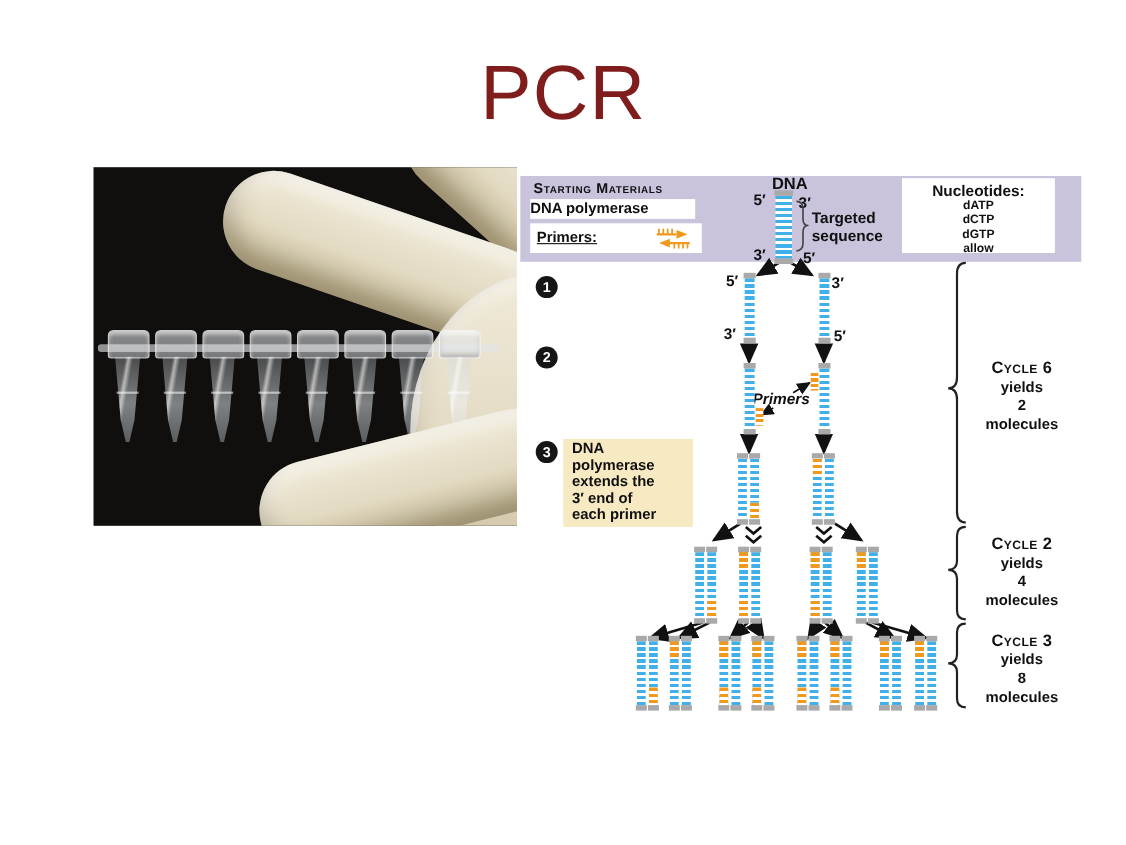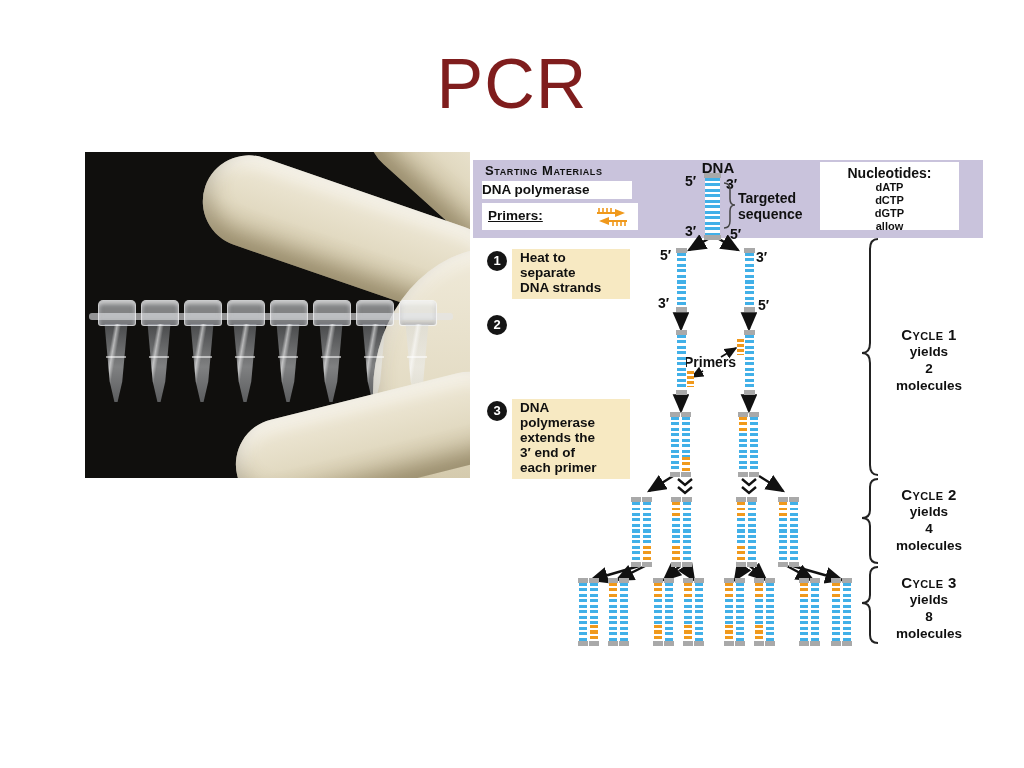--- a/index.html
+++ b/index.html
@@ -49,21 +49,21 @@
   .lbl { position:absolute; font-size:14px; }
   .dna-lbl { position:absolute; left:224px; top:9px; width:44px; text-align:center; font-size:15px; }
   .target { position:absolute; left:266px; top:40px; font-size:14px; line-height:16px; white-space:pre-line; }
   .nucbox { left:348px; top:12px; width:139px; height:68px; text-align:center; }
   .nuc-h { font-size:14px; margin-top:3px; }
   .nuc-i { font-size:11px; line-height:13px; }
   .badge { position:absolute; left:15px; width:20px; height:20px; border-radius:50%; background:#151515;
            color:#fff; font-size:13px; line-height:20px; text-align:center; }
   .stepbox { position:absolute; left:40px; width:118px; background:#f7e9c2; padding:1px 4px 4px 8px;
              font-size:13.5px; line-height:15px; white-space:pre-line; box-sizing:border-box; }
-  .callout { position:absolute; left:212px; top:204px; font-size:14px; }
+  .callout { position:absolute; left:212px; top:204px; font-size:14px;font-style:italic; }
   .cycle { position:absolute; left:404px; width:106px; text-align:center; font-size:13.5px; line-height:17px; }
   .cycle-name { font-size:15px; font-variant:small-caps; letter-spacing:.4px; }
   .copyright { position:absolute; left:5px; top:508px; font-size:11.5px; font-weight:normal; color:#222; }
   .overlay { position:absolute; left:0; top:0; z-index:2; pointer-events:none; }
   
   .strand { position:absolute; z-index:3;
             background:repeating-linear-gradient(180deg,#41b0e8 0 3px,#ffffff 3px 5.5px); }
   .strand.capped::before, .strand.capped::after { content:""; position:absolute; left:-1px; right:-1px;
             height:5px; background:#a9a9a9; }
   .strand.capped::before { top:-5px; } .strand.capped::after { bottom:-5px; }
@@ -160,40 +160,37 @@
 
     <div class="whitebox nucbox">
       <div class="nuc-h">Nucleotides:</div>
       <div class="nuc-i">dATP</div>
       <div class="nuc-i">dCTP</div>
       <div class="nuc-i">dGTP</div>
       <div class="nuc-i">allow</div>
     </div>
 
     <div class="badge" style="top:101px">1</div>
-    <div class="stepbox" style="top:99px">Heat to
-separate
-DNA strands</div>
     <div class="badge" style="top:165px">2</div>
     <div class="badge" style="top:251px">3</div>
     <div class="stepbox" style="top:249px">DNA
 polymerase
 extends the
 3′ end of
 each primer</div>
 
     <div class="lbl" style="left:188px;top:97px">5′</div>
     <div class="lbl" style="left:284px;top:99px">3′</div>
     <div class="lbl" style="left:186px;top:145px">3′</div>
     <div class="lbl" style="left:286px;top:147px">5′</div>
 
     <div class="callout">Primers</div>
 
     <div class="cycle" style="top:176px">
-      <div class="cycle-name">Cycle 1</div>
+      <div class="cycle-name">Cycle 6</div>
       <div>yields</div>
       <div>2</div>
       <div>molecules</div>
     </div>
     <div class="cycle" style="top:336px">
       <div class="cycle-name">Cycle 2</div>
       <div>yields</div>
       <div>4</div>
       <div>molecules</div>
     </div>

